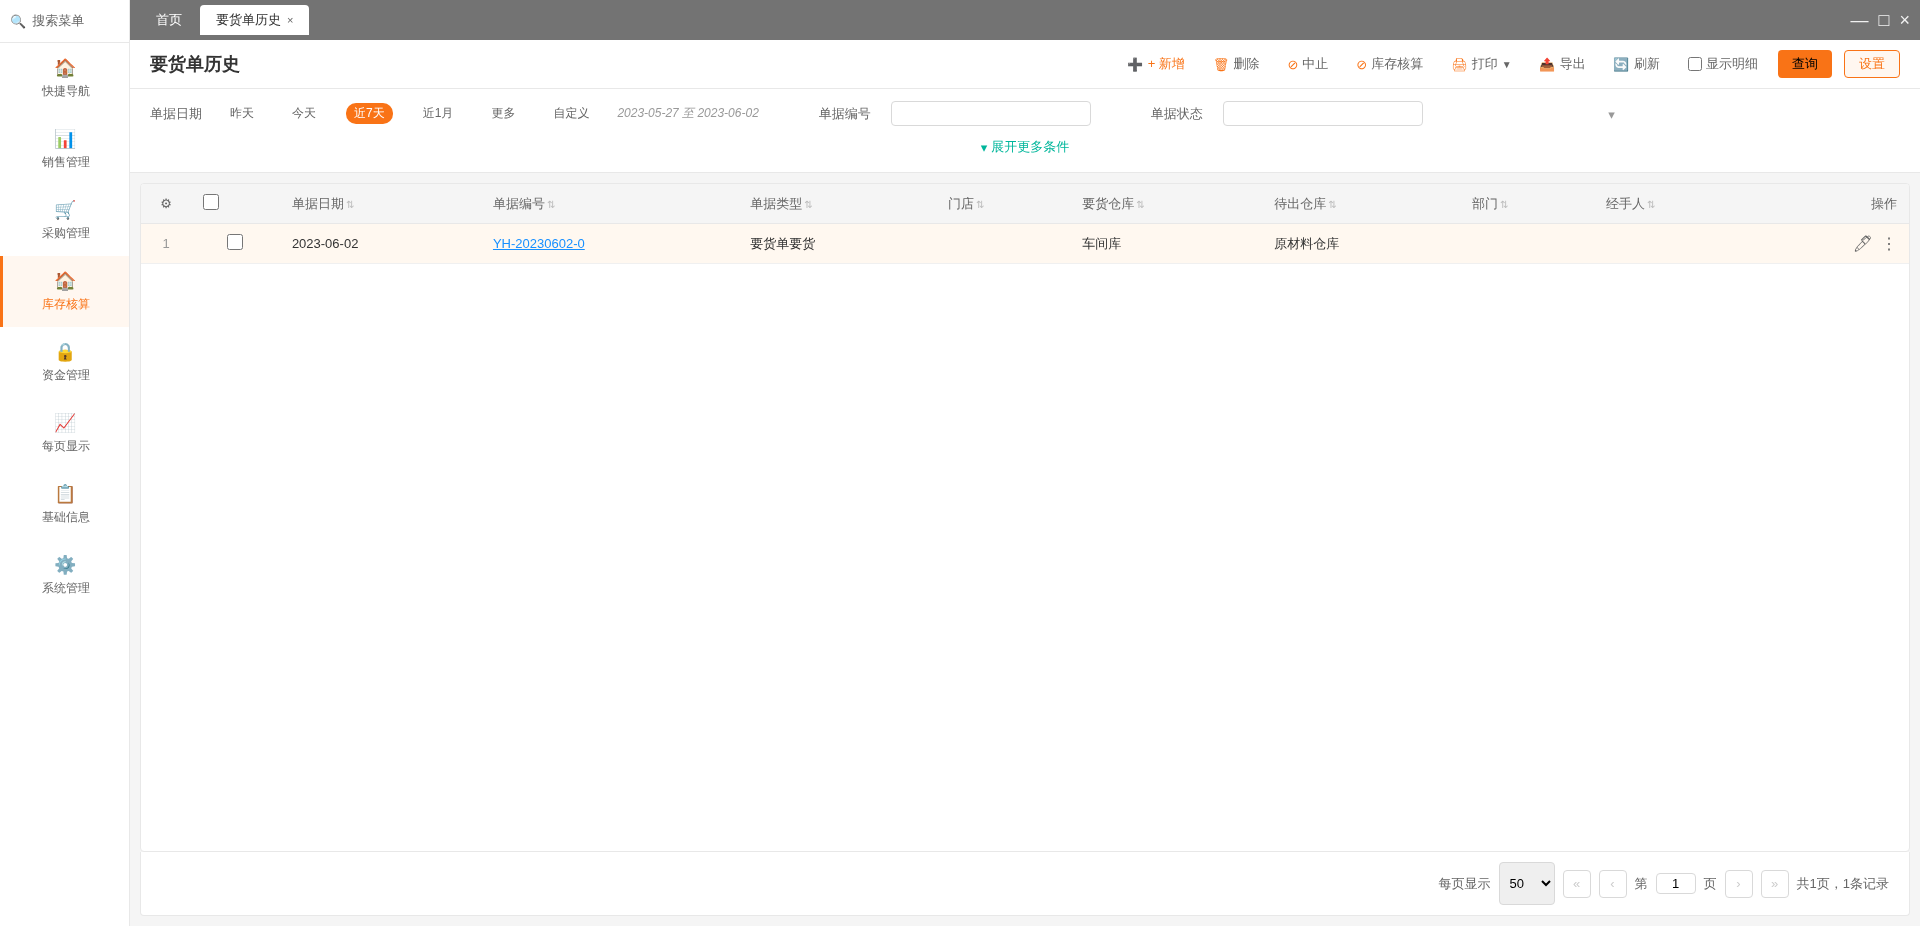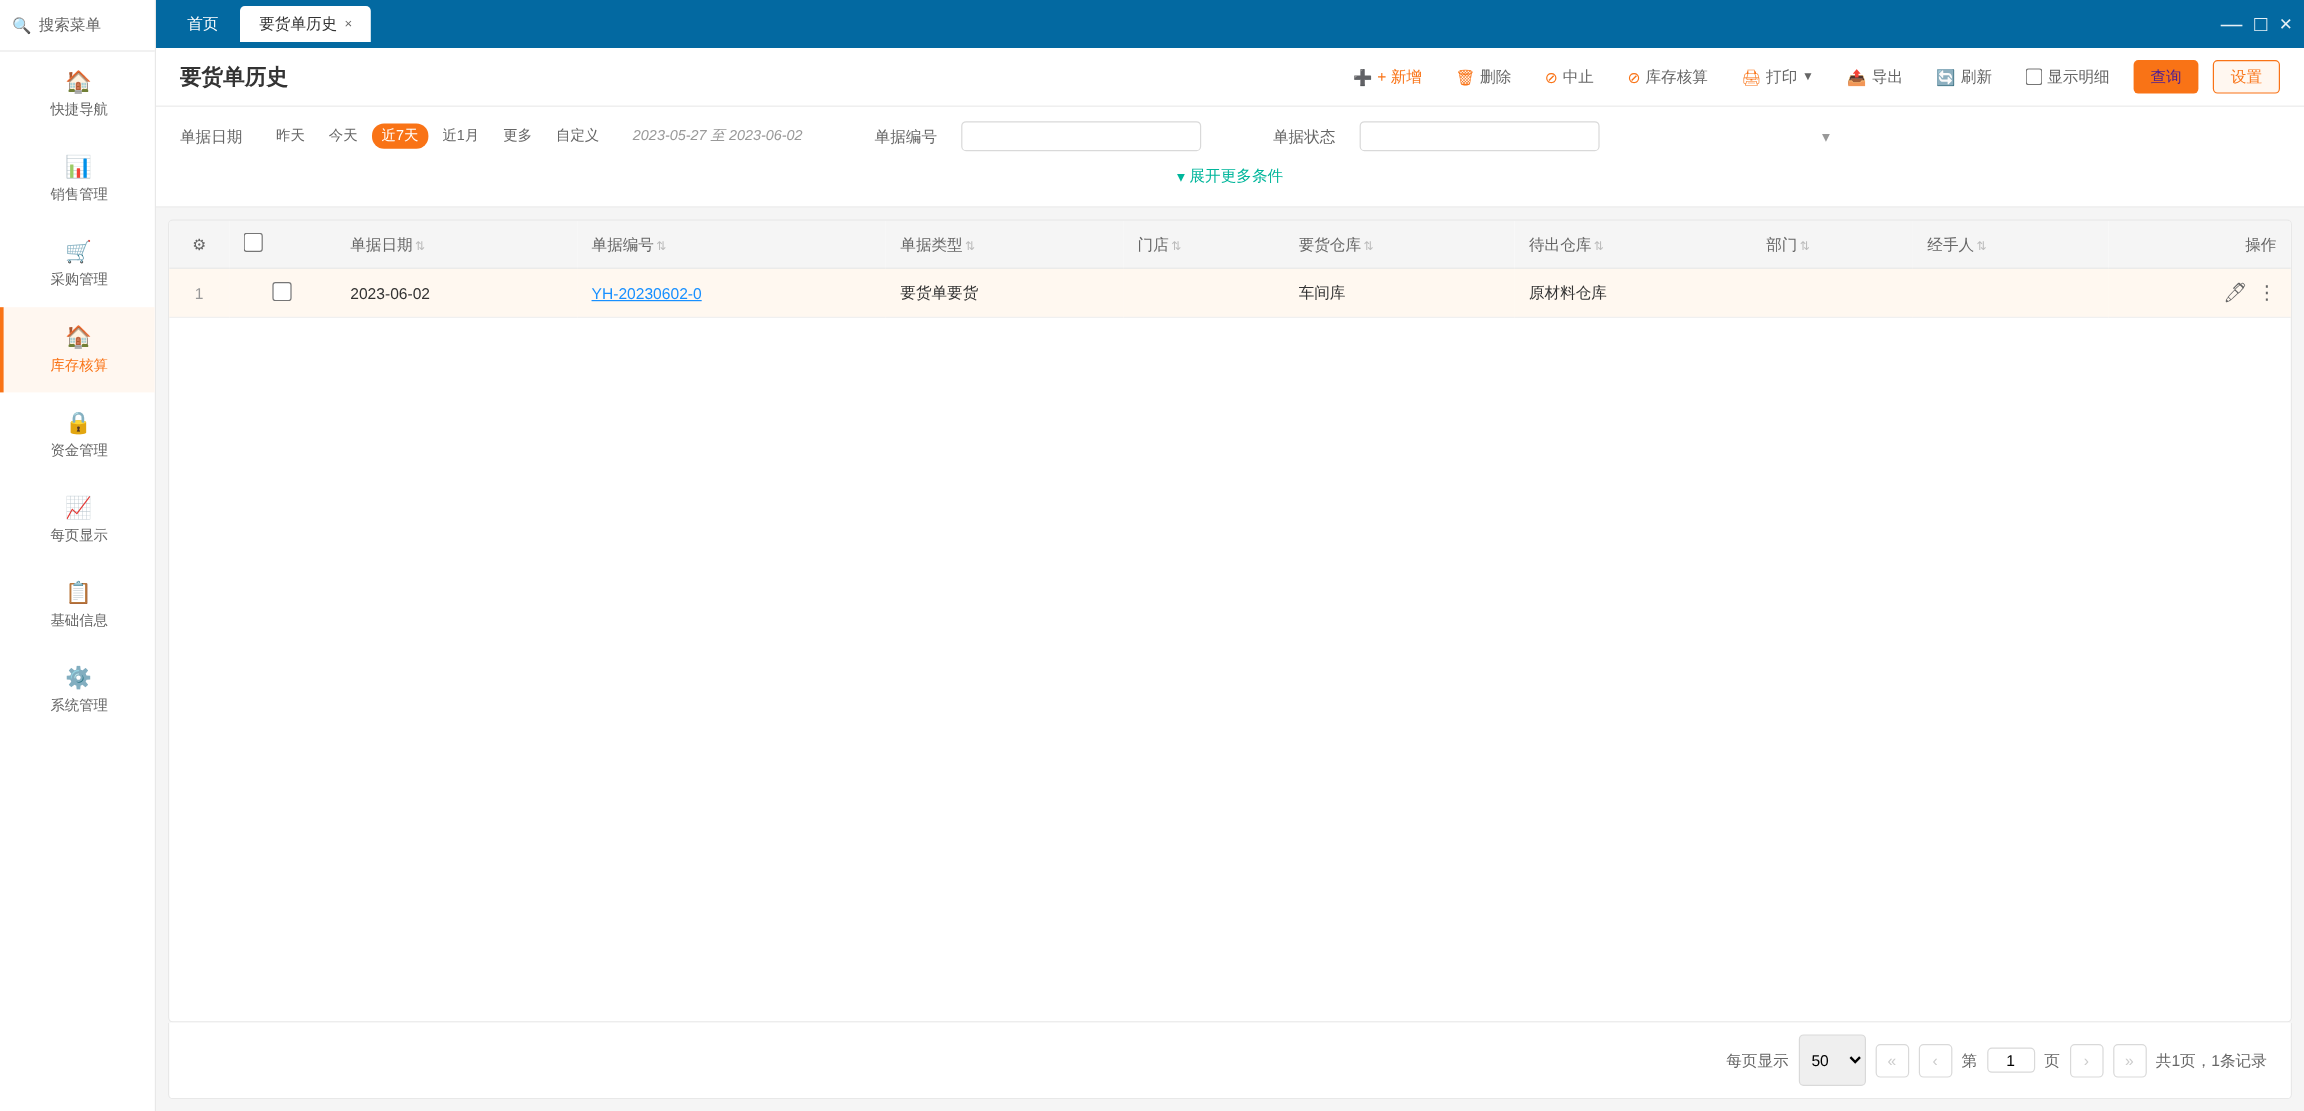--- a/index.html
+++ b/index.html
@@ -9,39 +9,39 @@
     .sidebar { width: 130px; background: #fff; border-right: 1px solid #e8e8e8; display: flex; flex-direction: column; height: 926px; }
     .sidebar-search { padding: 12px 10px; border-bottom: 1px solid #e8e8e8; display: flex; align-items: center; gap: 6px; cursor: pointer; color: #666; font-size: 13px; }
     .sidebar-item { padding: 14px 10px; display: flex; flex-direction: column; align-items: center; gap: 4px; cursor: pointer; color: #666; font-size: 12px; border-left: 3px solid transparent; }
     .sidebar-item.active { background: #fff7f0; color: #f97316; border-left: 3px solid #f97316; }
     .sidebar-icon { font-size: 18px; }
 
     
     .main { flex: 1; display: flex; flex-direction: column; height: 926px; overflow: hidden; }
 
     
-    .tab-bar { background: #0369a1; height: 40px; display: flex; align-items: center; padding: 0 10px; gap: 2px; position: relative; }
+    .tab-bar { background: #737373; height: 40px; display: flex; align-items: center; padding: 0 10px; gap: 2px; position: relative; }
     .tab { padding: 0 16px; height: 30px; display: flex; align-items: center; gap: 6px; cursor: pointer; font-size: 13px; color: rgba(255,255,255,0.8); border-radius: 4px 4px 0 0; }
     .tab.home { color: #fff; }
     .tab.active { background: #fff; color: #333; border-radius: 4px 4px 0 0; }
     .tab-close { font-size: 11px; color: #666; cursor: pointer; }
     .tab-bar-right { margin-left: auto; display: flex; align-items: center; gap: 10px; color: #fff; font-size: 13px; }
     .tab-bar-btn { cursor: pointer; color: rgba(255,255,255,0.9); font-size: 18px; }
     .page-title { font-size: 18px; font-weight: 600; color: #333; margin-bottom: 0; }
 
     
     .toolbar { background: #fff; padding: 8px 20px; border-bottom: 1px solid #e8e8e8; display: flex; align-items: center; justify-content: flex-end; gap: 12px; }
     .toolbar-btn { display: flex; align-items: center; gap: 4px; cursor: pointer; font-size: 13px; color: #666; padding: 4px 8px; border-radius: 4px; }
-    .toolbar-btn.primary { background: #f97316; color: #4c1d95; border-radius: 4px; padding: 5px 14px; }
+    .toolbar-btn.primary { background: #f97316; color: #000000; border-radius: 4px; padding: 5px 14px; }
 
     
     .filter-area { background: #fff; padding: 12px 20px; border-bottom: 1px solid #e8e8e8; }
     .filter-row { display: flex; align-items: center; gap: 20px; margin-bottom: 8px; }
     .filter-label { color: #666; font-size: 13px; white-space: nowrap; }
-    .filter-date-btns { display: flex; gap: 4px; }
+    .filter-date-btns { display: flex; gap: 22px; }
     .date-btn { padding: 2px 8px; cursor: pointer; font-size: 12px; color: #666; border-radius: 3px; }
     .date-btn.active { background: #f97316; color: #fff; border-radius: 10px; }
     .filter-input { border: 1px solid #d9d9d9; border-radius: 4px; padding: 4px 10px; width: 200px; font-size: 13px; outline: none; }
     .filter-select-wrap { position: relative; }
     .filter-select { border: 1px solid #d9d9d9; border-radius: 4px; padding: 4px 30px 4px 10px; width: 200px; font-size: 13px; outline: none; appearance: none; background: #fff; cursor: pointer; }
     .select-arrow { position: absolute; right: 8px; top: 50%; transform: translateY(-50%); color: #999; pointer-events: none; }
     .expand-more { display: flex; align-items: center; justify-content: center; gap: 4px; color: #00b69b; cursor: pointer; font-size: 13px; padding: 4px 0; }
 
     
     .table-area { flex: 1; background: #fff; margin: 10px 10px 0; border: 1px solid #e8e8e8; border-radius: 4px; overflow: hidden; display: flex; flex-direction: column; }

